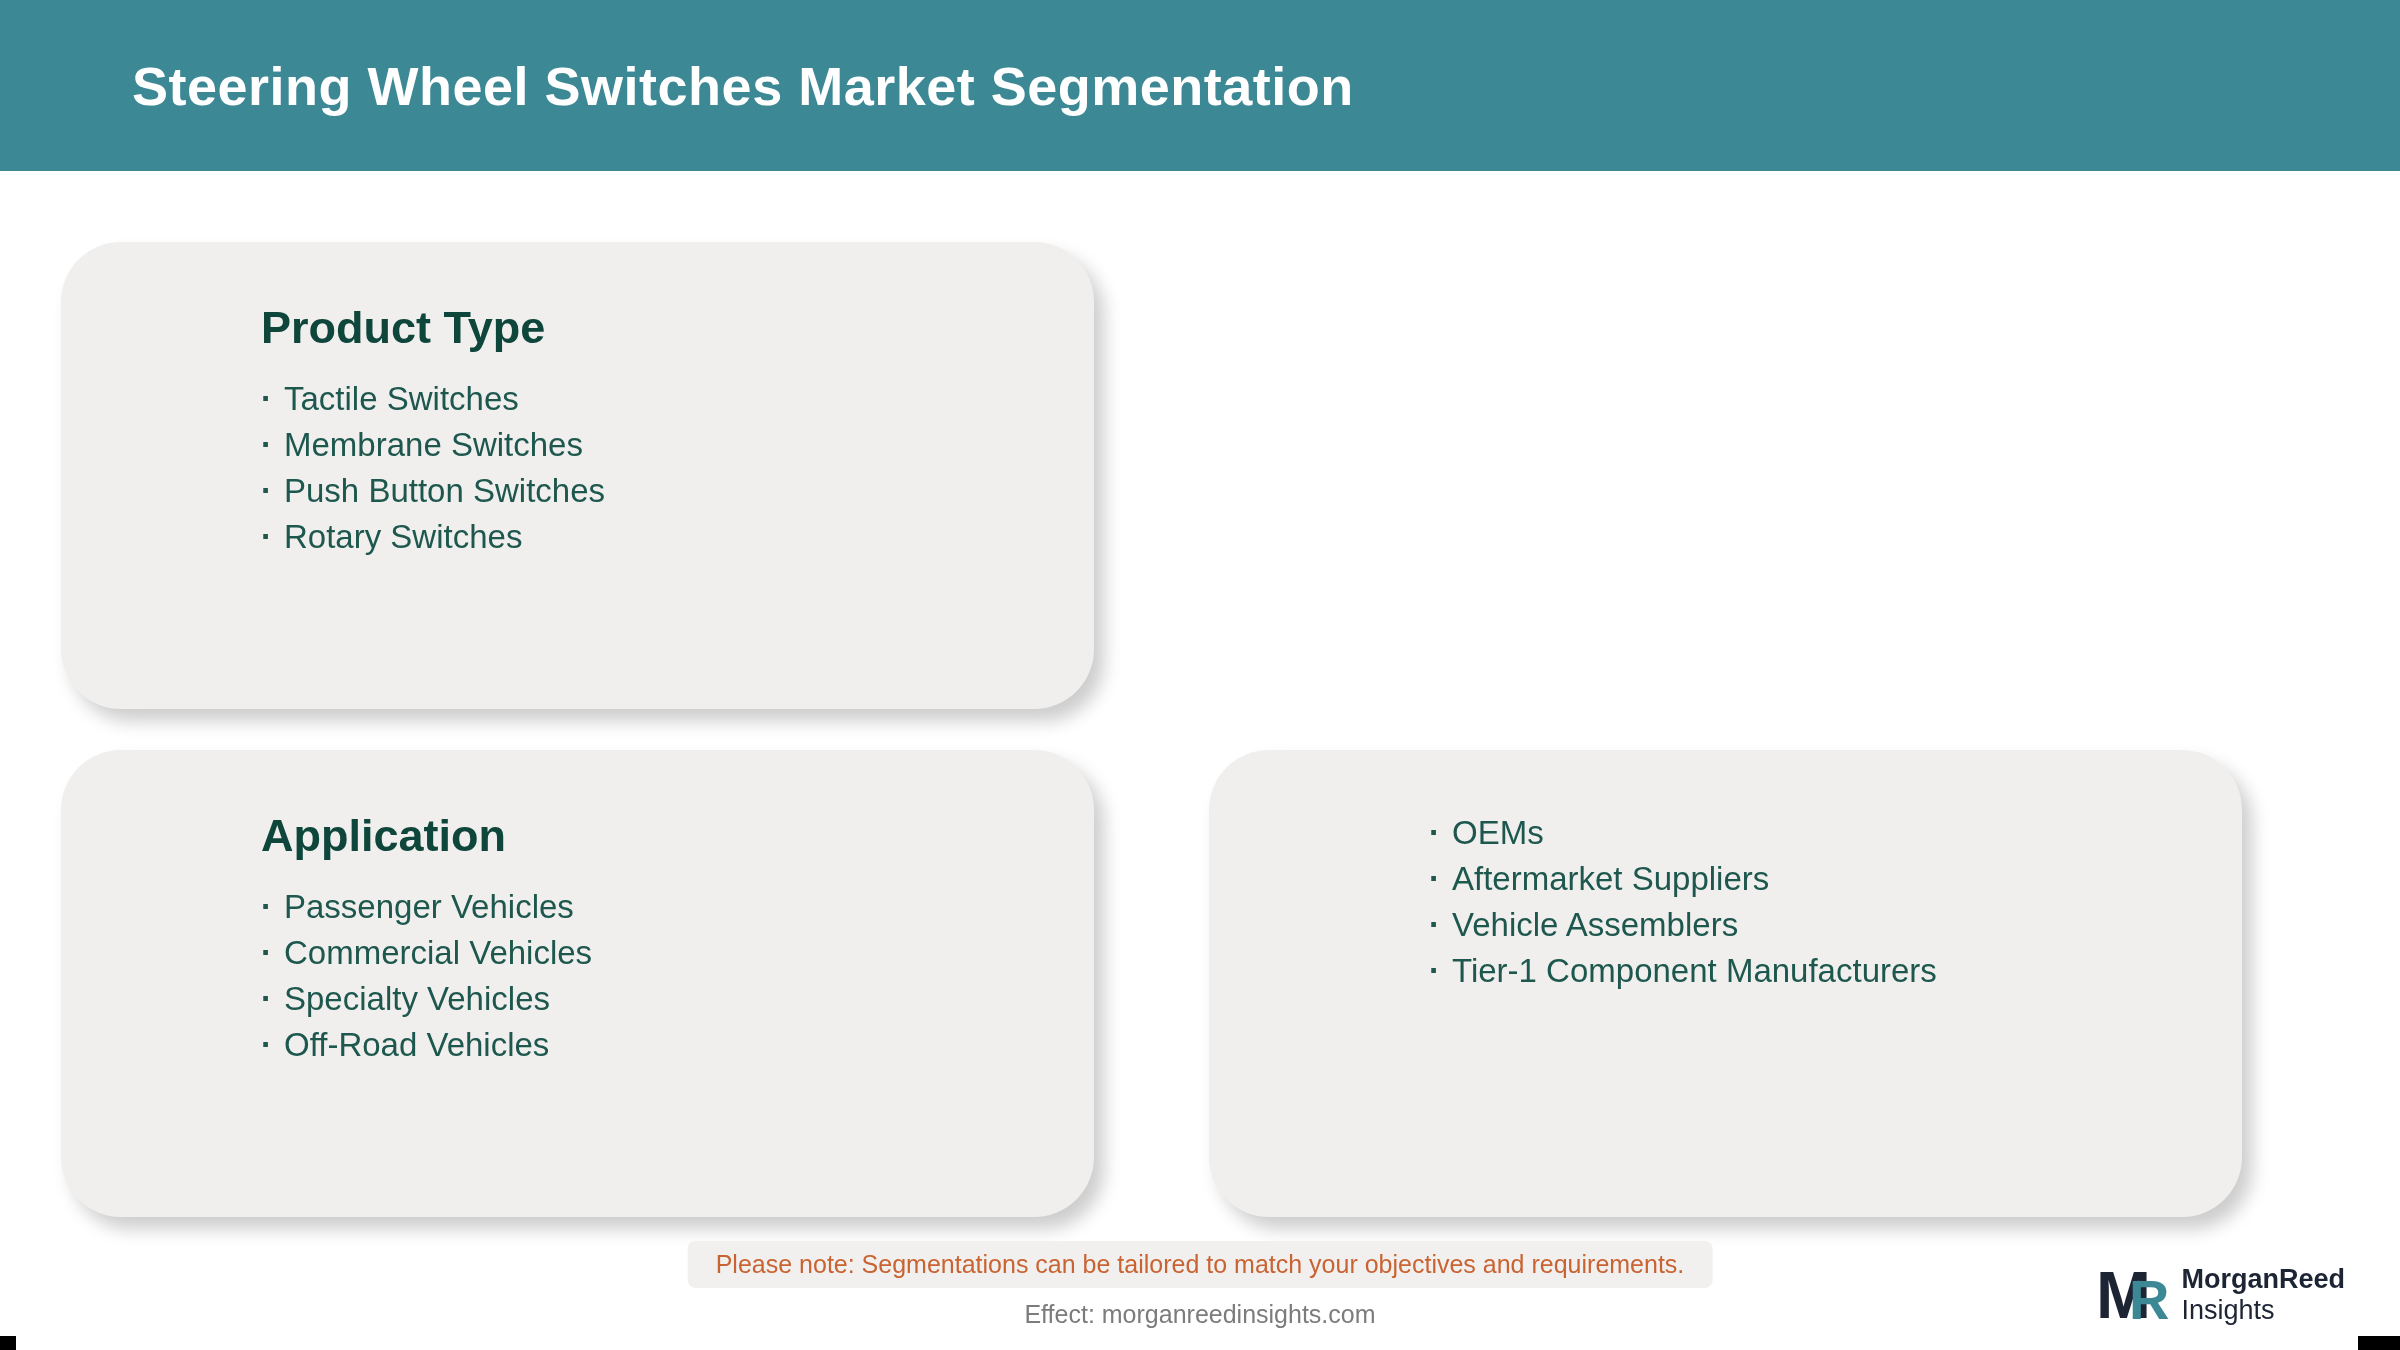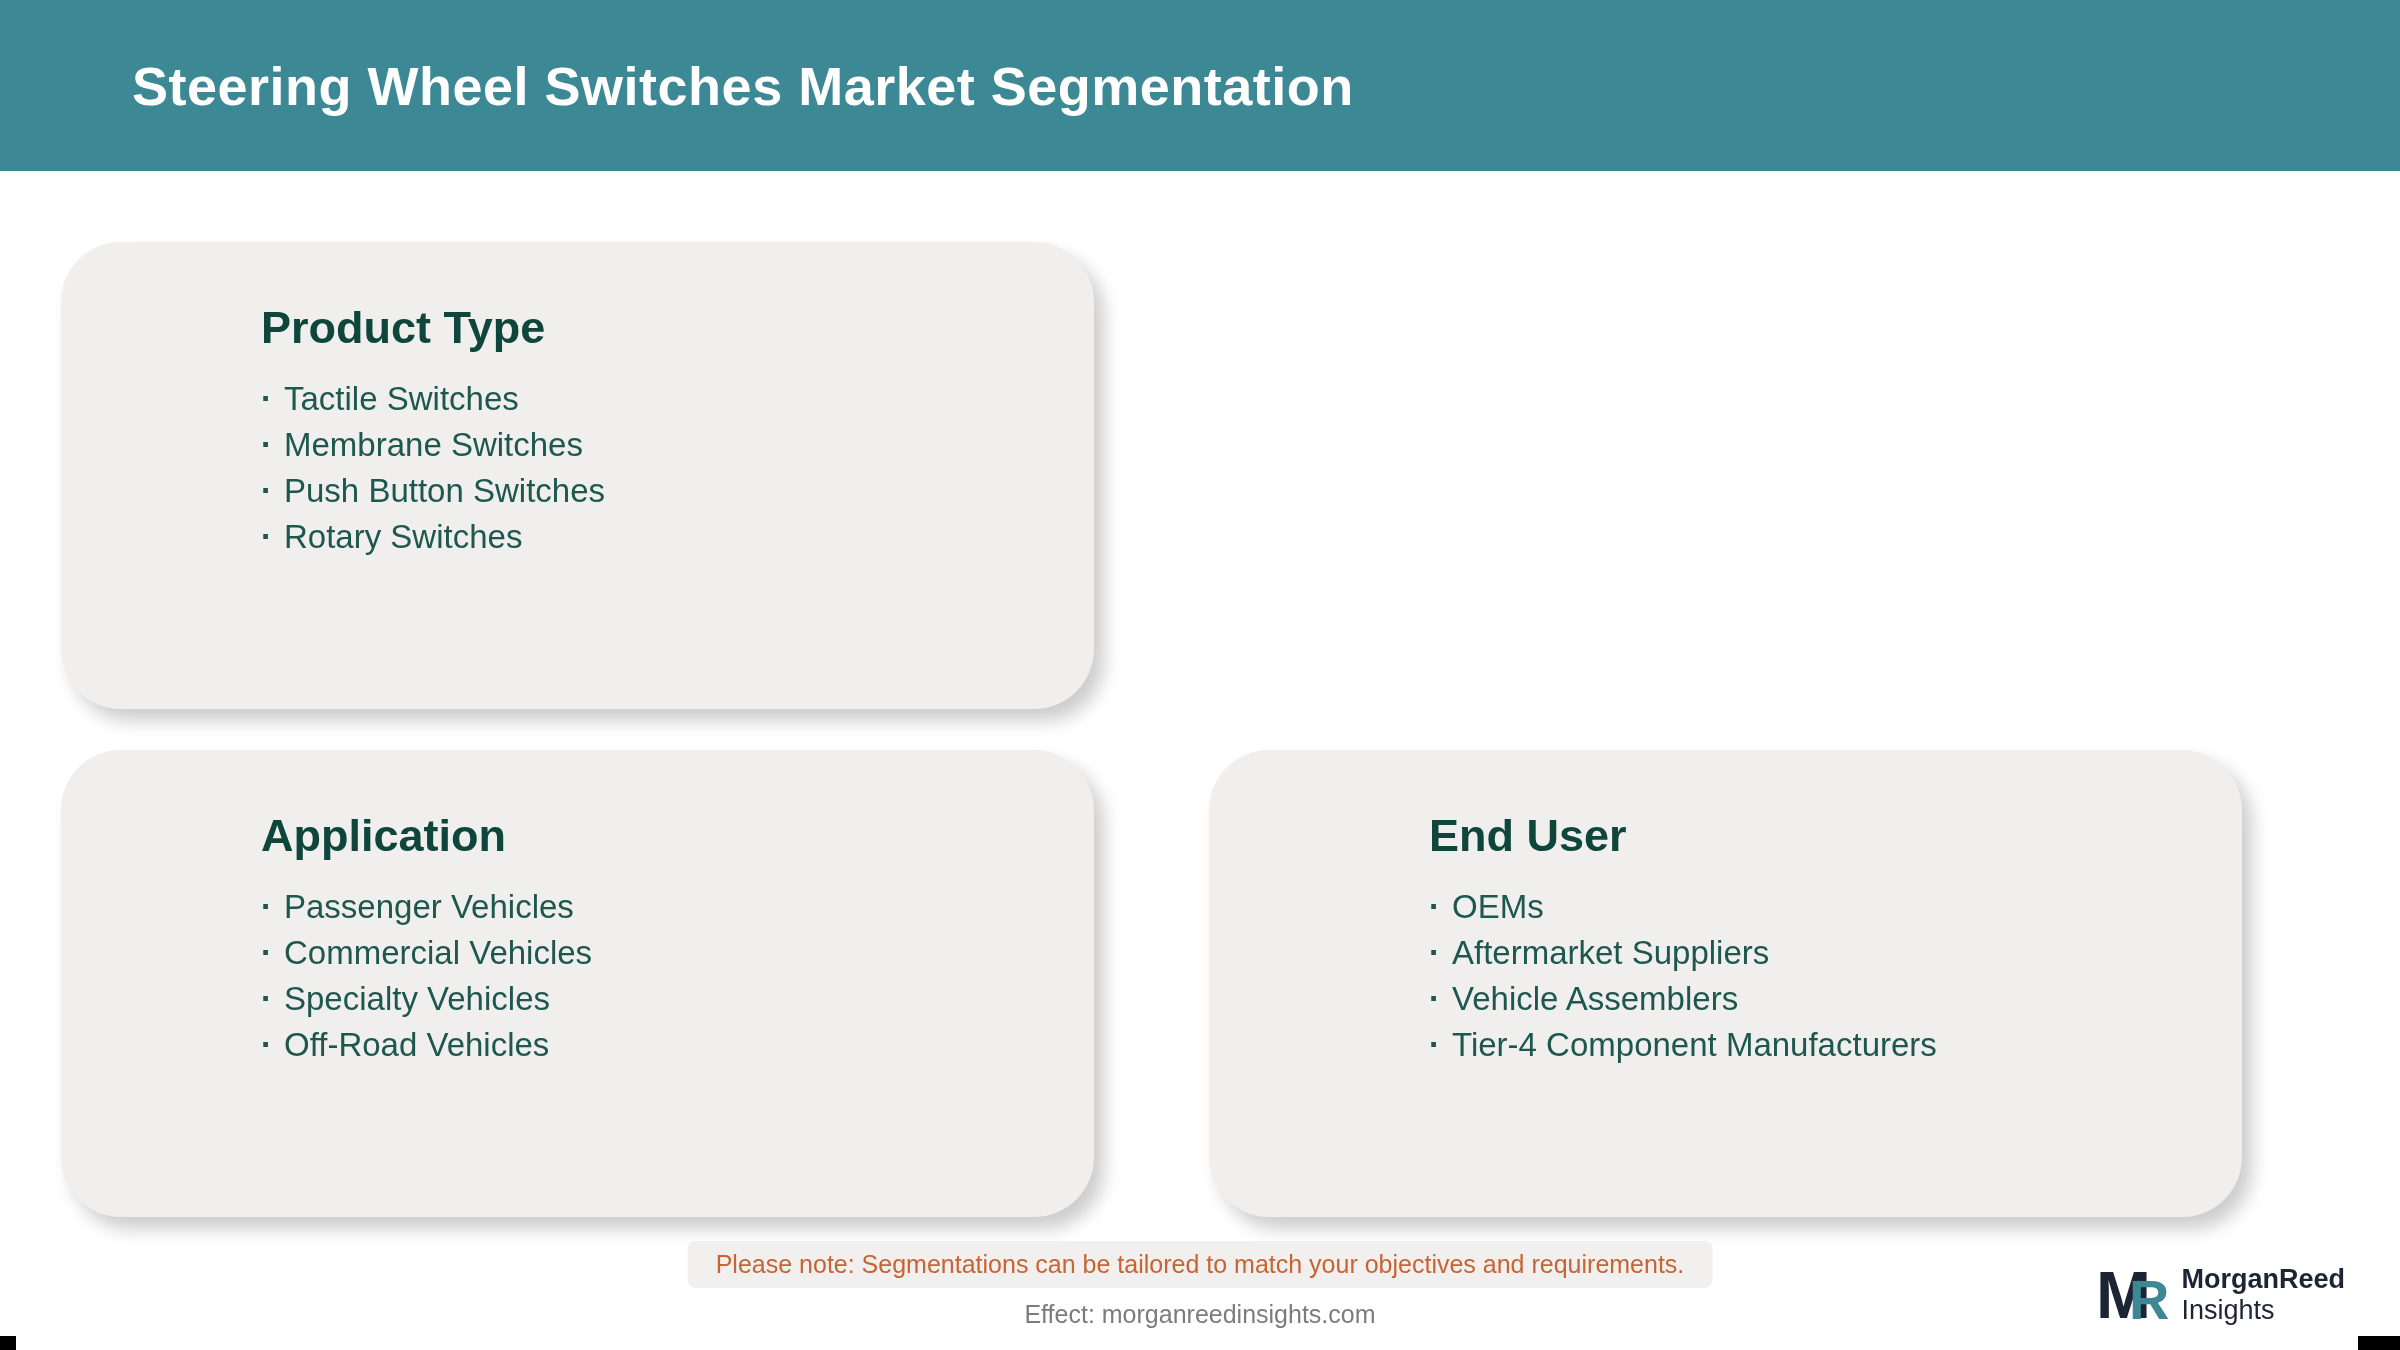--- a/index.html
+++ b/index.html
@@ -159,26 +159,25 @@
     <h2>Application</h2>
     <ul>
       <li><span class="dot">·</span><span>Passenger Vehicles</span></li>
       <li><span class="dot">·</span><span>Commercial Vehicles</span></li>
       <li><span class="dot">·</span><span>Specialty Vehicles</span></li>
       <li><span class="dot">·</span><span>Off-Road Vehicles</span></li>
     </ul>
   </section>
 
   <section class="card card-br">
-    <h2>End User</h2>
     <ul>
       <li><span class="dot">·</span><span>OEMs</span></li>
       <li><span class="dot">·</span><span>Aftermarket Suppliers</span></li>
       <li><span class="dot">·</span><span>Vehicle Assemblers</span></li>
-      <li><span class="dot">·</span><span>Tier-4 Component Manufacturers</span></li>
+      <li><span class="dot">·</span><span>Tier-1 Component Manufacturers</span></li>
     </ul>
   </section>
 
   <div class="note">
     <span>Please note: Segmentations can be tailored to match your objectives and requirements.</span>
   </div>
 
   <div class="source">Effect: morganreedinsights.com</div>
 
   <div class="logo">

